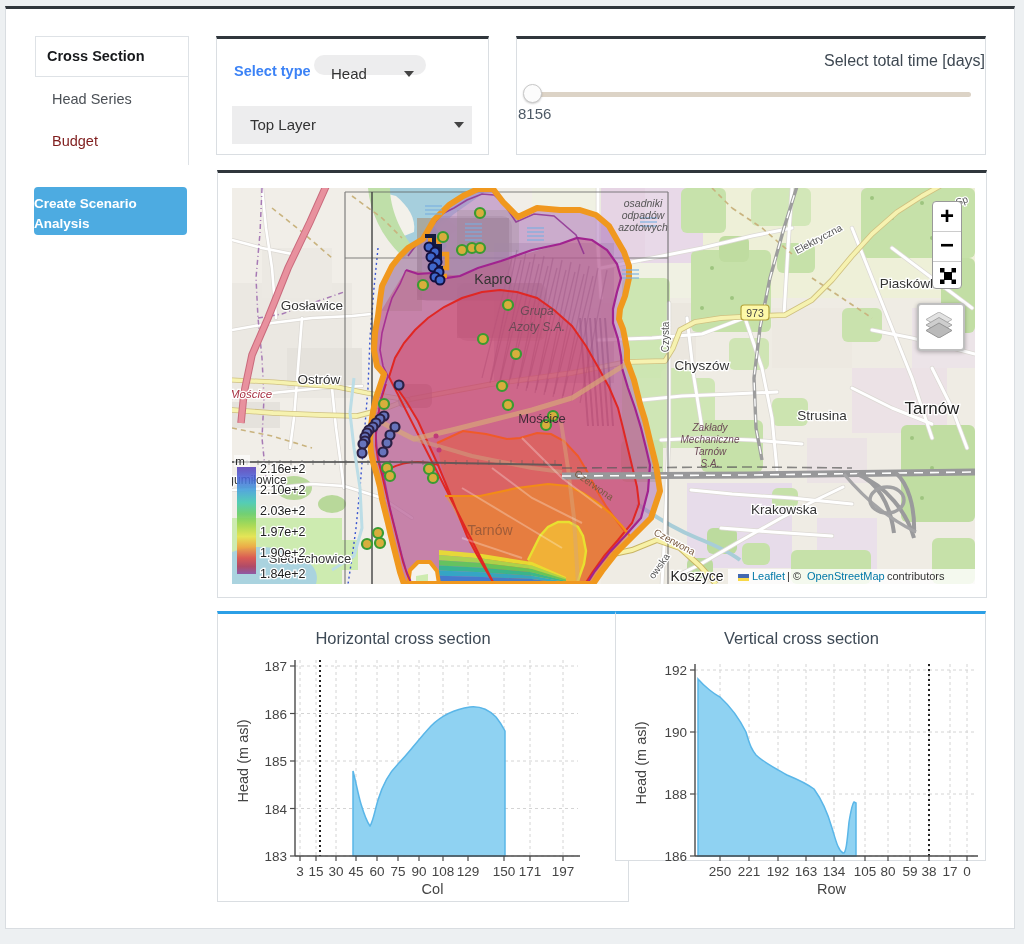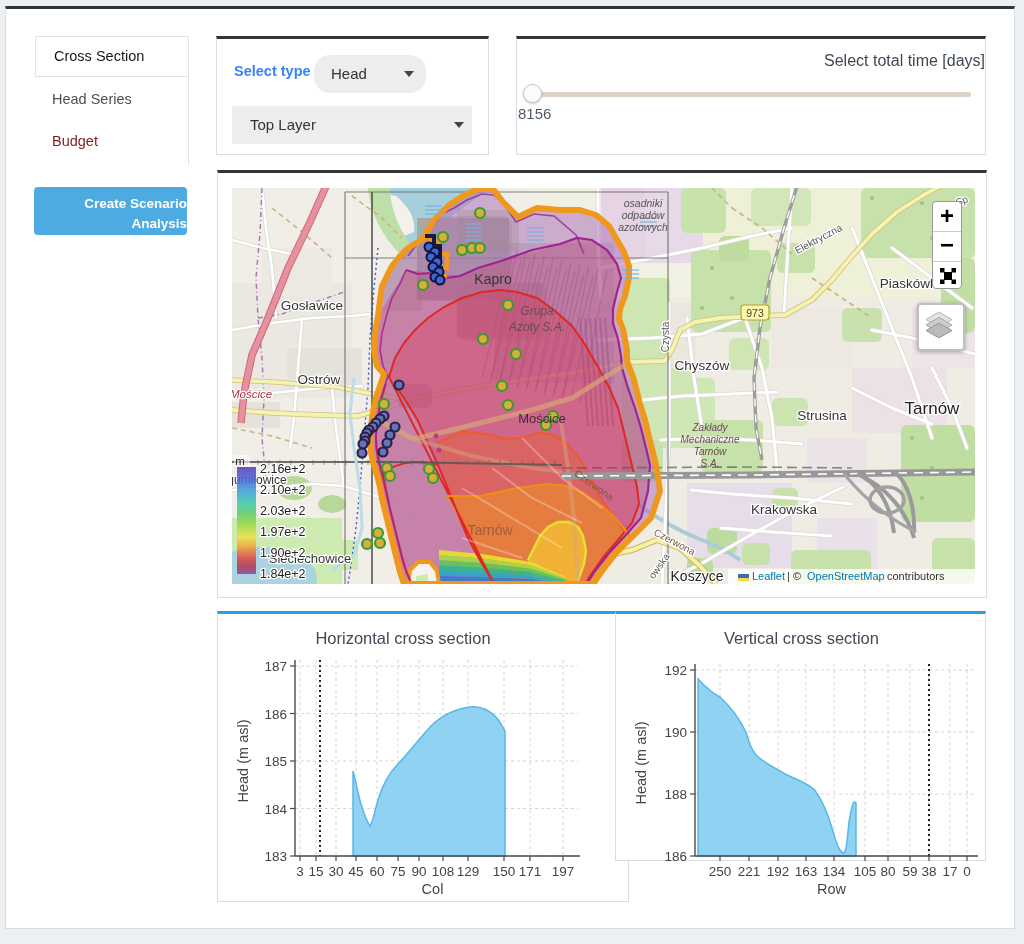--- a/index.html
+++ b/index.html
@@ -2,24 +2,24 @@
 <html><head>
 <meta charset="utf-8">
 <style>
 html,body{margin:0;padding:0;width:1024px;height:944px;background:#edf0f2;font-family:"Liberation Sans",sans-serif;overflow:hidden}
 #page{position:relative;width:1024px;height:944px}
 #card{position:absolute;left:5px;top:6px;width:1010px;height:923px;background:#fff;border:1px solid #d9dde1;border-top:3px solid #30363c;box-sizing:border-box}
 .panel{position:absolute;background:#fff;border:1px solid #dadee2;border-top:3px solid #30363c;box-sizing:border-box}
 .chartpanel{position:absolute;background:#fff;border:1px solid #dadee2;border-top:3px solid #2b9fe6;box-sizing:border-box}
 .tabbox{position:absolute;left:35px;top:36px;width:154px;height:41px;border:1px solid #dee2e6;box-sizing:border-box;background:#fff}
 .tabline{position:absolute;left:188px;top:77px;width:1px;height:88px;background:#dee2e6}
-.tab1{position:absolute;left:54px;top:48px;font-size:14.5px;font-weight:normal;color:#16181b}
+.tab1{position:absolute;left:47px;top:48px;font-size:14.5px;font-weight:bold;color:#16181b}
 .tab2{position:absolute;left:52px;top:91px;font-size:14.5px;color:#4b5056}
 .tab3{position:absolute;left:52px;top:133px;font-size:14.5px;color:#7f1d1d}
-#btn{position:absolute;left:34px;top:187px;width:153px;height:48px;background:#4dabe1;border-radius:4px;color:#fff;font-weight:bold;font-size:13.5px;text-align:right;line-height:1.45;padding-top:7px;box-sizing:border-box}
+#btn{position:absolute;left:34px;top:187px;width:153px;height:48px;background:#4dabe1;border-radius:4px;color:#fff;font-weight:bold;font-size:13.5px;text-align:left;line-height:1.45;padding-top:7px;box-sizing:border-box}
 .ddl{position:absolute;background:#ededee;color:#333;font-size:15px;line-height:38px}
 .caret{position:absolute;width:0;height:0;border-left:5px solid transparent;border-right:5px solid transparent;border-top:6px solid #444;top:16px}
 .slider-title{position:absolute;left:0;width:100%;text-align:right;top:13px;font-size:16px;color:#3e4852}
 .track{position:absolute;left:14px;top:53px;width:440px;height:5px;background:#dcd3c6;border-radius:3px}
 .knob{position:absolute;left:6px;top:45px;width:17px;height:17px;background:#fcfcfc;border:1px solid #c8c8c8;border-radius:50%;box-shadow:0 1px 2px rgba(0,0,0,.2)}
 .sval{position:absolute;left:1px;top:66px;font-size:15px;color:#4e5a66}
 .leaf-ctl{position:absolute;background:#fff;border-radius:4px;box-shadow:0 1px 4px rgba(0,0,0,.3)}
 </style>
 </head>
 <body>
@@ -27,21 +27,21 @@
  <div id="card"></div>
  <div class="tabbox"></div>
  <div class="tabline"></div>
  <div class="tab1">Cross Section</div>
  <div class="tab2">Head Series</div>
  <div class="tab3">Budget</div>
  <div id="btn">Create Scenario<br>Analysis</div>
 
  <div class="panel" style="left:216px;top:36px;width:273px;height:119px">
    <div style="position:absolute;left:17px;top:24px;font-size:14.5px;font-weight:bold;color:#3b82f6">Select type</div>
-   <div class="ddl" style="left:97px;top:16px;width:112px;height:38px;border-radius:16px;"><span style="margin-left:17px">Head</span><span class="caret" style="left:90px"></span></div>
+   <div class="ddl" style="left:97px;top:16px;width:112px;height:20px;border-radius:16px;"><span style="margin-left:17px">Head</span><span class="caret" style="left:90px"></span></div>
    <div class="ddl" style="left:15px;top:67px;width:240px;height:38px;"><span style="margin-left:18px">Top Layer</span><span class="caret" style="left:222px"></span></div>
  </div>
 
  <div class="panel" style="left:516px;top:36px;width:470px;height:119px">
    <div class="slider-title">Select total time [days]</div>
    <div class="track"></div>
    <div class="knob"></div>
    <div class="sval">8156</div>
  </div>
 

